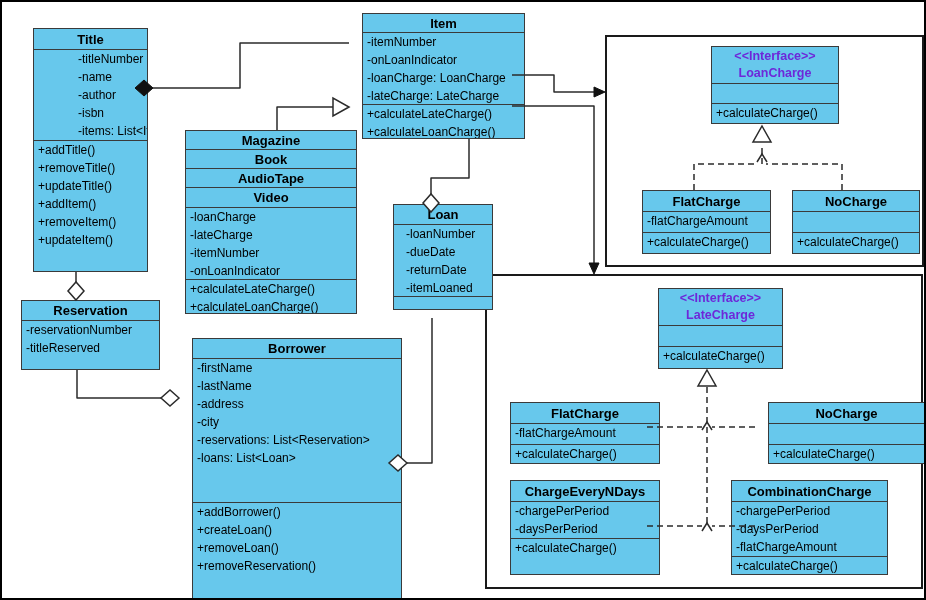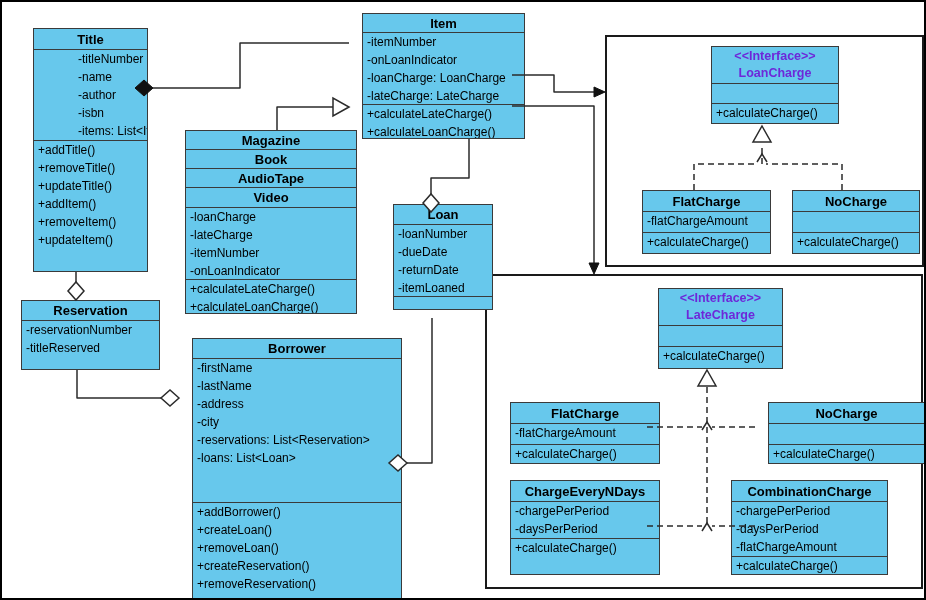--- a/index.html
+++ b/index.html
@@ -92,21 +92,21 @@
       </div>
       <div class="uml-sec bt" style="flex: 1 1 auto;">
         <div class="uml-row">+calculateLateCharge()</div>
         <div class="uml-row">+calculateLoanCharge()</div>
       </div>
     </div>
     <div class="uml-box" style="left: 378px; top: 202px; width: 100px; height: 106px;">
       <div class="uml-sec" style="height: 19px; flex: 0 0 auto;">
         <div class="uml-name" style="height: 19px;">Loan</div>
       </div>
-      <div class="uml-sec bt" style="height: 72px; flex: 0 0 auto;">
+      <div class="uml-sec bt" style="height: 72px; flex: 0 0 auto; padding-left: 8px;">
         <div class="uml-row">-loanNumber</div>
         <div class="uml-row">-dueDate</div>
         <div class="uml-row">-returnDate</div>
         <div class="uml-row">-itemLoaned</div>
       </div>
       <div class="uml-sec bt" style="flex: 1 1 auto;"></div>
     </div>
     <div class="uml-box" style="left: 6px; top: 298px; width: 139px; height: 70px;">
       <div class="uml-sec" style="height: 19px; flex: 0 0 auto;">
         <div class="uml-name" style="height: 19px;">Reservation</div>
@@ -125,21 +125,20 @@
         <div class="uml-row">-lastName</div>
         <div class="uml-row">-address</div>
         <div class="uml-row">-city</div>
         <div class="uml-row">-reservations: List&lt;Reservation&gt;</div>
         <div class="uml-row">-loans: List&lt;Loan&gt;</div>
       </div>
       <div class="uml-sec bt" style="flex: 1 1 auto;">
         <div class="uml-row">+addBorrower()</div>
         <div class="uml-row">+createLoan()</div>
         <div class="uml-row">+removeLoan()</div>
-        <div class="uml-row">+createReservation()</div>
         <div class="uml-row">+removeReservation()</div>
       </div>
     </div>
     <div class="uml-box" style="left: 696px; top: 44px; width: 128px; height: 78px;">
       <div class="uml-sec uml-st" style="height: 36px; flex: 0 0 auto;">
         <div class="uml-stline">&lt;&lt;Interface&gt;&gt;</div>
         <div class="uml-stline">LoanCharge</div>
       </div>
       <div class="uml-sec bt" style="height: 20px; flex: 0 0 auto;"></div>
       <div class="uml-sec bt" style="flex: 1 1 auto;">

